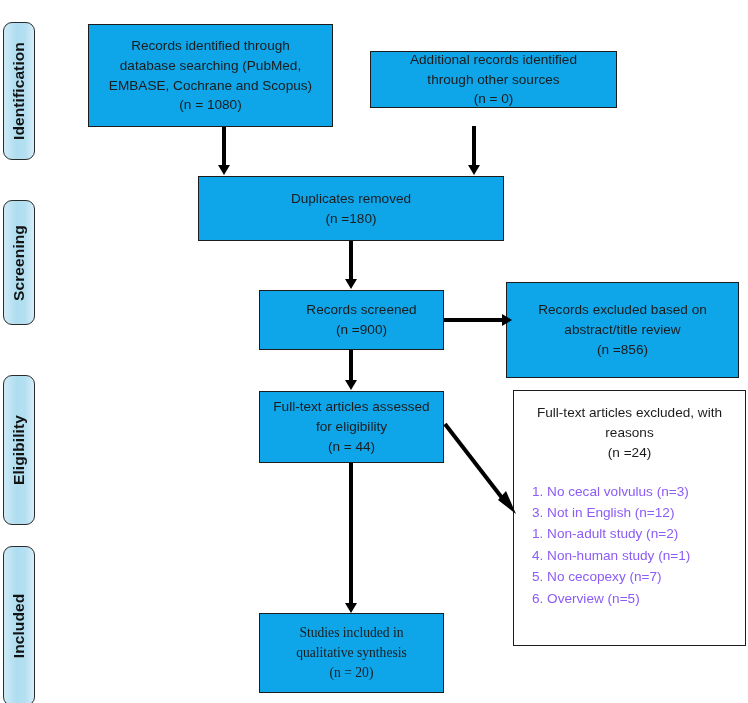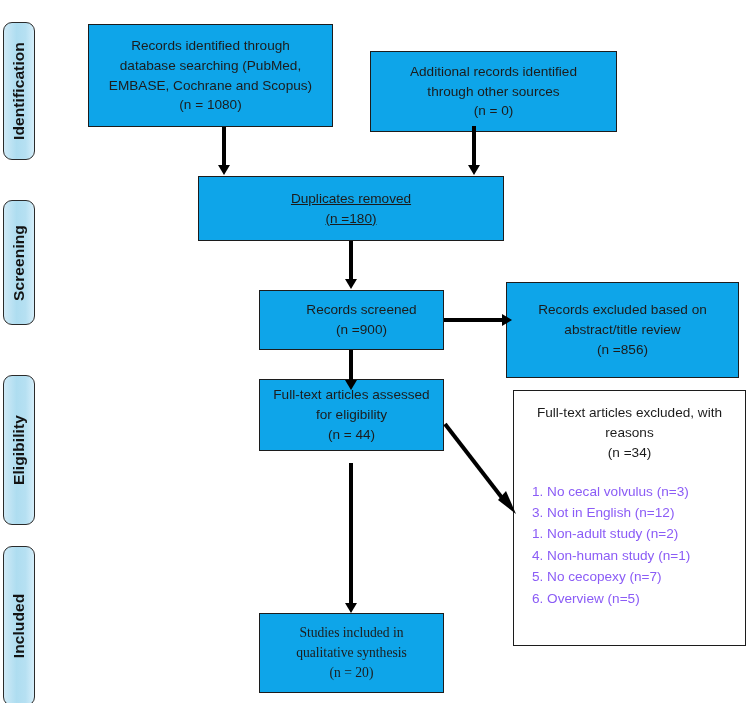--- a/index.html
+++ b/index.html
@@ -141,52 +141,52 @@
     <span class="stage-label">Included</span>
   </div>
 
   <div class="flow-box" style="left:88px; top:24px; width:245px; height:103px;">
     <div class="box-text">Records identified through
 database searching (PubMed,
 EMBASE, Cochrane and Scopus)
 (n = 1080)</div>
   </div>
 
-  <div class="flow-box" style="left:370px; top:51px; width:247px; height:81px;">
+  <div class="flow-box" style="left:370px; top:51px; width:247px; height:57px;">
     <div class="box-text">Additional records identified
 through other sources
 (n = 0)</div>
   </div>
 
-  <div class="flow-box" style="left:198px; top:176px; width:306px; height:65px;text-decoration:underline;">
+  <div class="flow-box" style="left:198px; top:176px; width:306px; height:65px;">
     <div class="box-text">Duplicates removed
 (n =180)</div>
   </div>
 
   <div class="flow-box" style="left:259px; top:290px; width:185px; height:60px;padding-left:20px;">
     <div class="box-text">Records screened
 (n =900)</div>
   </div>
 
   <div class="flow-box" style="left:506px; top:282px; width:233px; height:96px;justify-content:center;">
     <div class="box-text">Records excluded based on
 abstract/title review
 (n =856)</div>
   </div>
 
-  <div class="flow-box" style="left:259px; top:379px; width:185px; height:72px;">
+  <div class="flow-box" style="left:259px; top:391px; width:185px; height:72px;">
     <div class="box-text">Full-text articles assessed
 for eligibility
 (n = 44)</div>
   </div>
 
   <div class="reasons-box" style="left:513px; top:390px; width:233px; height:256px;">
     <div class="reasons-head">Full-text articles excluded, with
 reasons
-(n =34)</div>
+(n =24)</div>
     <div class="reasons-list">
       <div class="reason-item">1. No cecal volvulus (n=3)</div>
       <div class="reason-item">3. Not in English (n=12)</div>
       <div class="reason-item">1. Non-adult study (n=2)</div>
       <div class="reason-item">4. Non-human study (n=1)</div>
       <div class="reason-item">5. No cecopexy (n=7)</div>
       <div class="reason-item">6. Overview (n=5)</div>
     </div>
   </div>
 

